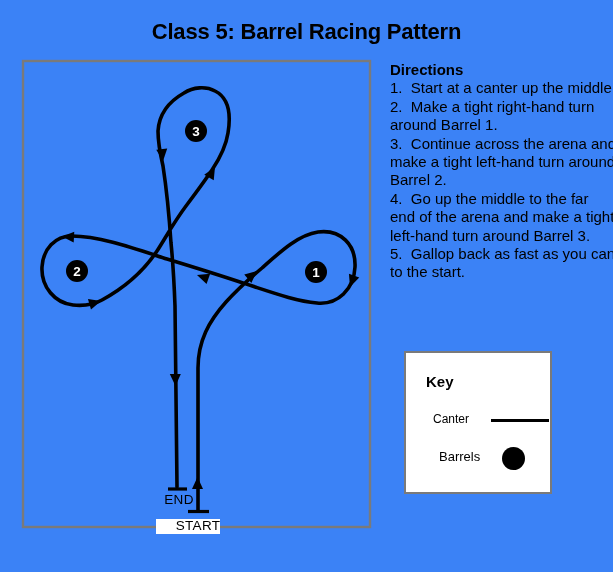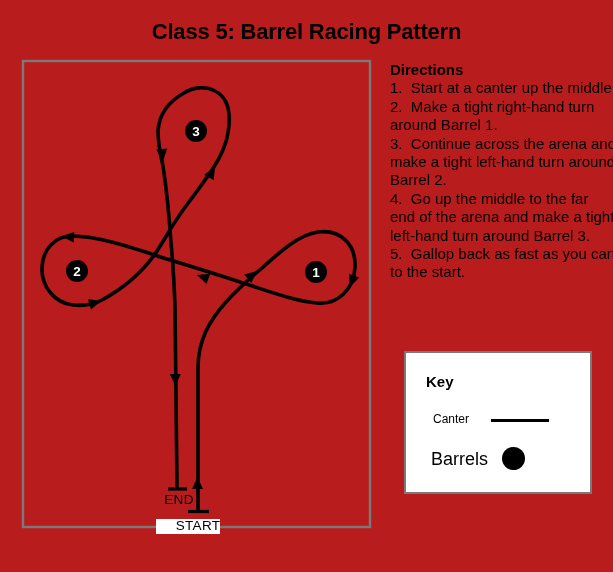--- a/index.html
+++ b/index.html
@@ -1,37 +1,37 @@
 <!DOCTYPE html>
 <html><head>
 <meta charset="utf-8">
 <style>
   html,body { margin:0; padding:0; background:#ffffff; }
   .page {
-    position:relative; width:613px; height:572px; background:#b91c1c;
+    position:relative; width:613px; height:572px; background:#3b82f6;
     font-family:"Liberation Sans", sans-serif; color:#000;
     overflow:hidden;
   }
   .title {
     position:absolute; top:19px; left:0; width:613px;
     text-align:center; font-size:22px; font-weight:bold; letter-spacing:-0.2px;
   }
   .directions {
     position:absolute; left:390px; top:61px; width:226px;
     font-size:15px; line-height:18.4px;
   }
   .directions .dir-heading { font-weight:bold; }
   .directions p { margin:0; white-space:pre-wrap; }
   .keybox {
-    position:absolute; left:404px; top:351px; width:188px; height:143px;
+    position:absolute; left:404px; top:351px; width:148px; height:143px;
     border:2px solid #7a7a7a; box-sizing:border-box; background:#ffffff;
   }
   .key-heading { position:absolute; left:20px; top:20px; font-size:15px; font-weight:bold; }
   .key-label-canter  { position:absolute; left:27px; top:59px; font-size:12px; }
-  .key-label-barrels { position:absolute; left:25px; top:96px; font-size:18px; }
+  .key-label-barrels { position:absolute; left:33px; top:96px; font-size:13px; }
   .line-swatch {
     position:absolute; left:85px; top:66px; width:58px; height:3.4px; background:#000;
   }
   .circle-swatch {
     position:absolute; left:96px; top:94px; width:23px; height:23px;
     background:#000; border-radius:50%;
   }
   .diagram-svg { position:absolute; left:0; top:0; }
   .diagram-svg text { font-family:"Liberation Sans", sans-serif; }
   .course { stroke:#000; stroke-width:3.6; fill:none; stroke-linecap:round; stroke-linejoin:round; }

